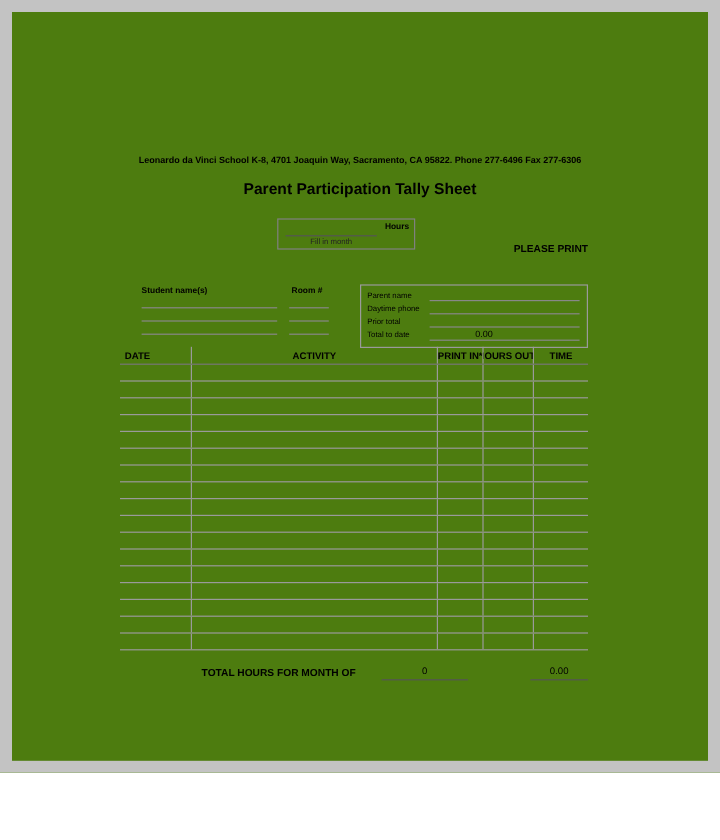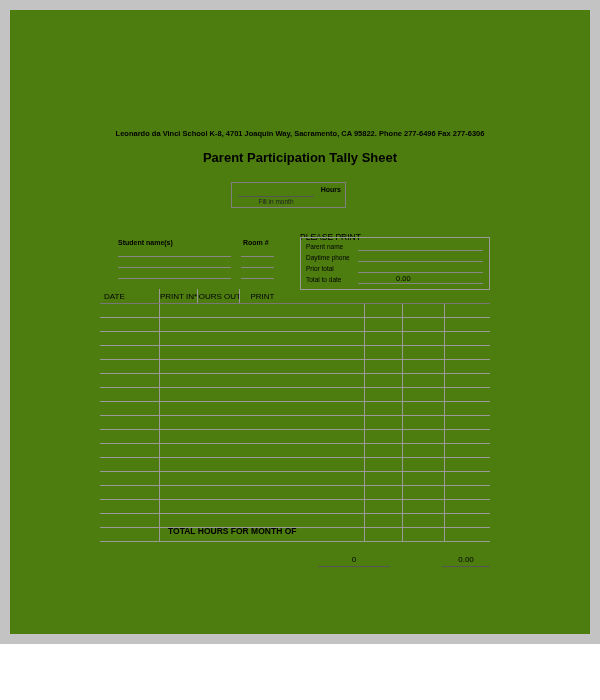--- a/index.html
+++ b/index.html
@@ -11,21 +11,21 @@
 
   .hdr      { position:absolute; top:129px; left:0; width:600px; text-align:center; font-size:7.5px; font-weight:bold; }
   .title    { position:absolute; top:150px; left:0; width:600px; text-align:center; font-size:13px;  font-weight:bold; }
   .subtitle { position:absolute; top:158px; left:0; width:600px; text-align:center; font-size:7.5px; font-weight:bold; }
 
   .month-box  { position:absolute; left:231px; top:182px; width:115px; height:26px; border:1px solid #808080; }
   .hours      { position:absolute; top:3px; right:4px; font-size:7px; font-weight:bold; }
   .month-line { position:absolute; left:6px; top:0; width:76px; height:14px; border-bottom:1px solid #555; }
   .fill       { position:absolute; left:6px; top:15px; width:76px; text-align:center; font-size:6.5px; color:#222; }
 
-  .please { position:absolute; left:300px; top:232px; width:190px; text-align:left; font-size:8.5px; font-weight:normal; }
+  .please { position:absolute; left:300px; top:202px; width:190px; text-align:right; font-size:8.5px; font-weight:bold; }
 
   .sec-label { position:absolute; font-size:7px; font-weight:bold; }
   .stu-label  { left:118px; top:239px; }
   .room-label { left:243px; top:239px; }
   .fill-line { position:absolute; height:0; border-bottom:1px solid #888; }
   .stu.l1  { left:118px; width:113px; top:256px; }
   .stu.l2  { left:118px; width:113px; top:267px; }
   .stu.l3  { left:118px; width:113px; top:278px; }
   .room.l1 { left:241px; width:33px;  top:256px; }
   .room.l2 { left:241px; width:33px;  top:267px; }
@@ -37,24 +37,24 @@
   .p-label { position:absolute; left:5px; bottom:1px; font-size:6.5px; }
   .p-line  { position:absolute; left:57px; right:6px; bottom:0; border-bottom:1px solid #888; }
   .p-value { position:absolute; left:95px; bottom:1px; font-size:7.5px; }
 
   .tally { position:absolute; left:100px; top:289px; width:390px; }
   .thead { display:flex; height:15px; border-bottom:1px solid #777; }
   .trow  { display:flex; height:14px; border-bottom:1px solid #9a9a9a; }
   .tcell { border-right:1px solid #9a9a9a; height:100%; }
   .c0 { width:60px; }  .c1 { width:205px; }  .c2 { width:38px; }  .c3 { width:42px; }
   .c4 { width:45px; border-right:none; }
-  .hc { font-size:8px; font-weight:normal; display:flex; align-items:center; justify-content:center; overflow:hidden; white-space:nowrap; }
+  .hc { font-size:8px; font-weight:bold; display:flex; align-items:center; justify-content:center; overflow:hidden; white-space:nowrap; }
   .hc.c0 { justify-content:flex-start; padding-left:4px; }
 
-  .f-label      { position:absolute; left:168px; top:526px; font-size:8.5px; font-weight:bold; }
+  .f-label      { position:absolute; left:168px; top:555px; font-size:8.5px; font-weight:bold; }
   .f-month-line { position:absolute; left:318px; top:566px; width:72px; height:0; border-bottom:1px solid #555; }
   .f-month-val  { position:absolute; left:318px; top:555px; width:72px; text-align:center; font-size:8px; }
   .f-total-line { position:absolute; left:442px; top:566px; width:48px; height:0; border-bottom:1px solid #555; }
   .f-total-val  { position:absolute; left:442px; top:555px; width:48px; text-align:center; font-size:8px; }
 </style>
 </head>
 <body>
 
 <div class="sheet">
   <div class="frame"></div>
@@ -96,23 +96,24 @@
     <div class="p-row r3">
       <span class="p-label">Total to date</span>
       <span class="p-line"></span>
       <span class="p-value">0.00</span>
     </div>
   </div>
 
   <div class="tally">
     <div class="thead">
       <div class="tcell hc c0">DATE</div>
+      <div class="tcell hc c1">ACTIVITY</div>
       <div class="tcell hc c2">PRINT IN*</div>
       <div class="tcell hc c3">HOURS OUT*</div>
-      <div class="tcell hc c4">PRINT</div>
+      <div class="tcell hc c4">TIME</div>
     </div>
     <div>
         <div class="trow">
           <div class="tcell c0"></div>
           <div class="tcell c1"></div>
           <div class="tcell c2"></div>
           <div class="tcell c3"></div>
           <div class="tcell c4"></div>
         </div>
         <div class="trow">

